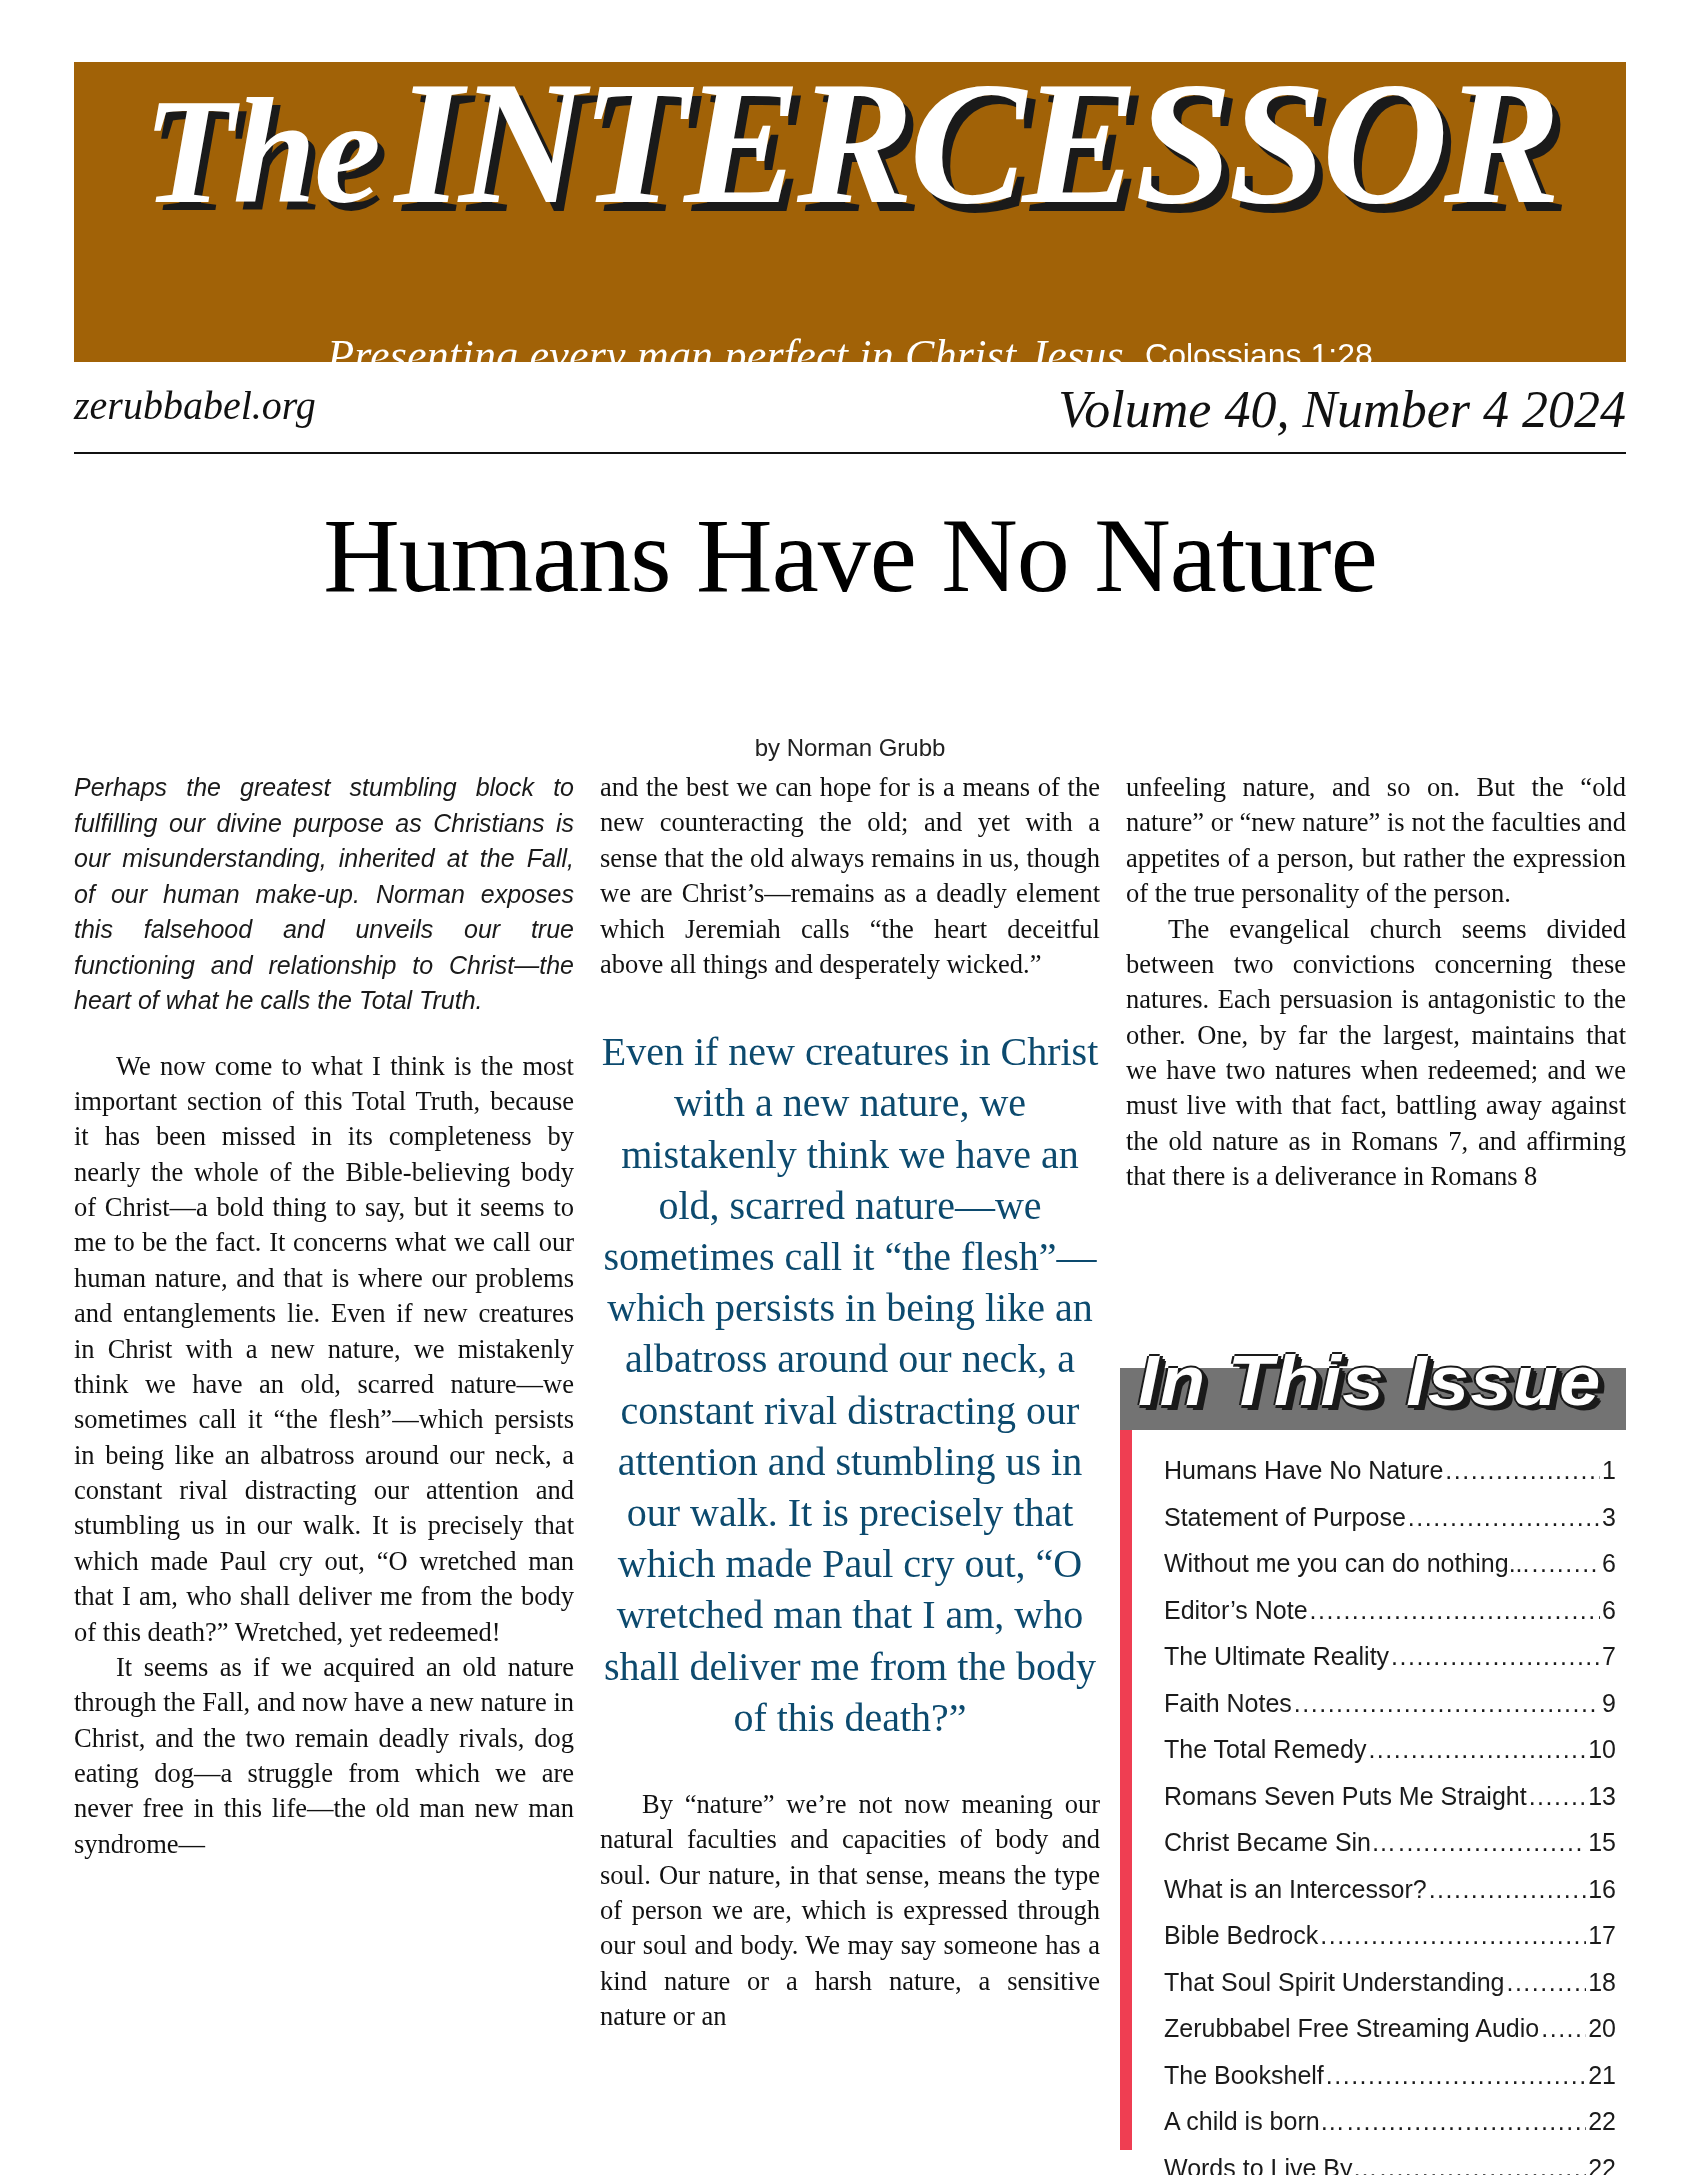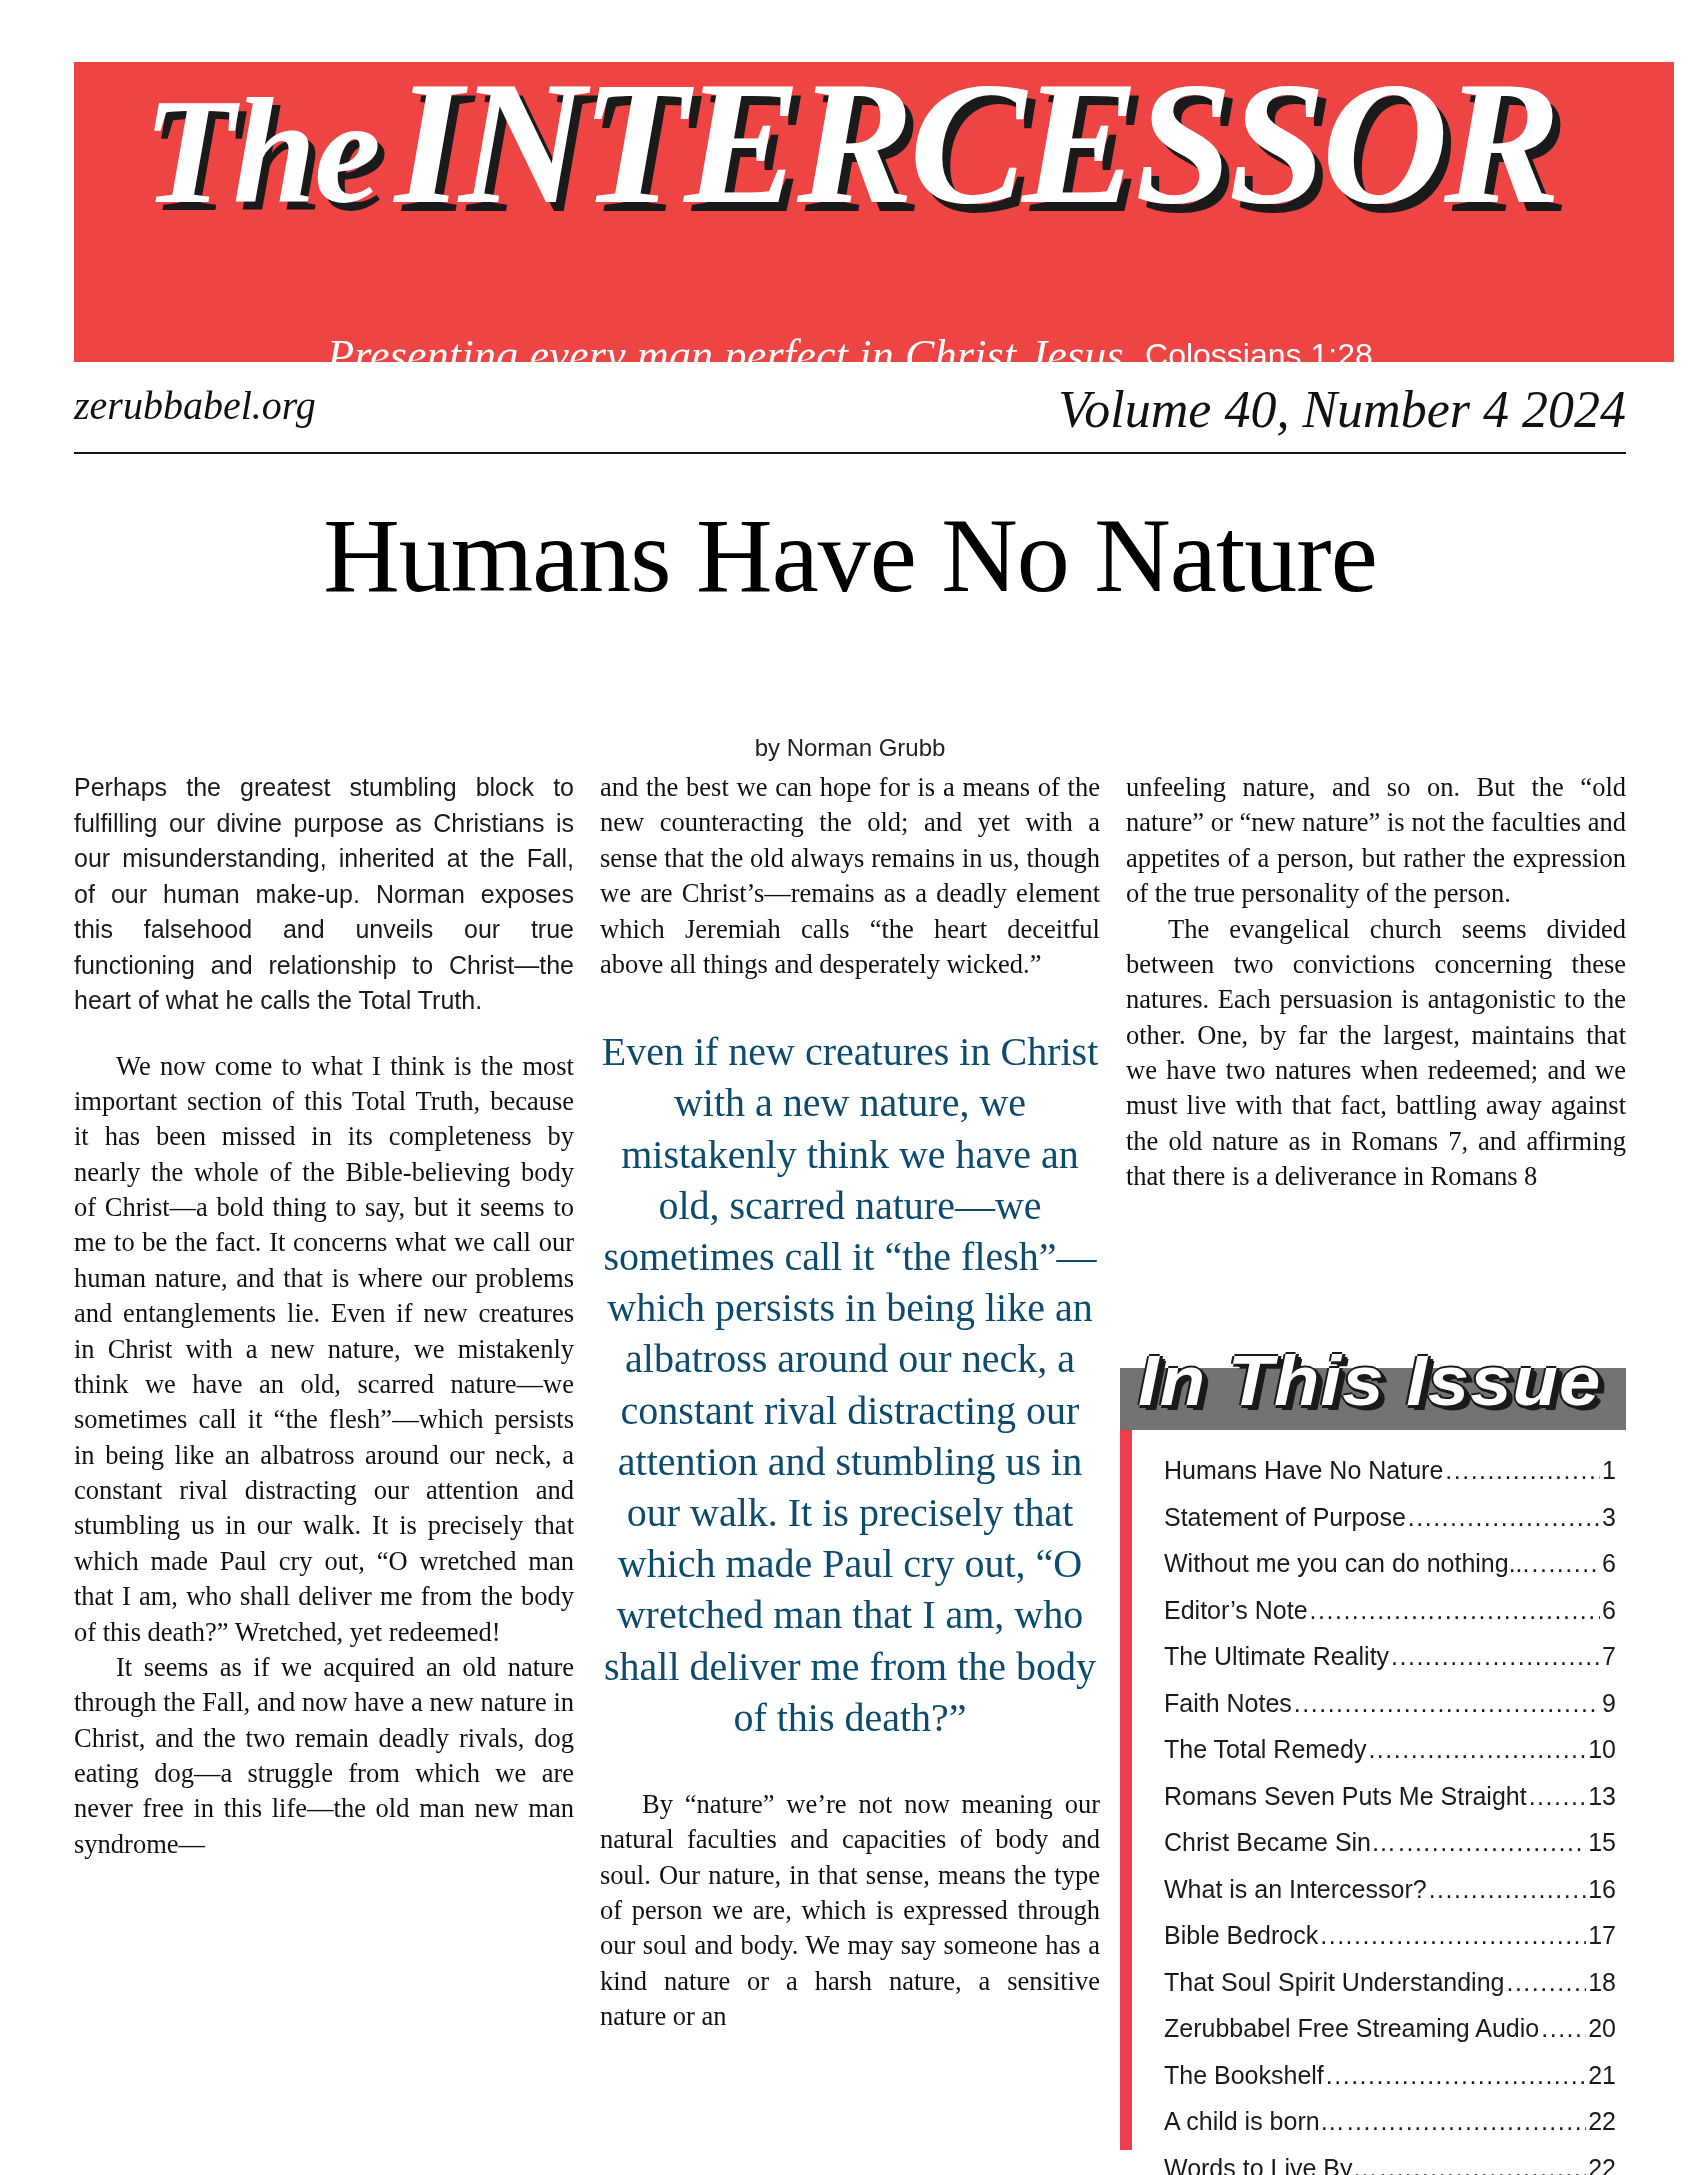--- a/index.html
+++ b/index.html
@@ -23,23 +23,22 @@
     height: 2175px;
   }
 
   
   .masthead {
     position: absolute;
     left: 74px;
     top: 62px;
     width: 1552px;
     height: 300px;
-    background: #ef4444;
+    background: #a16207;
     overflow: hidden;
-    padding-left: 48px;
   }
   .masthead-title {
     position: absolute;
     left: 0;
     top: -6px;
     width: 1552px;
     text-align: center;
     white-space: nowrap;
     line-height: 1;
   }
@@ -165,20 +164,21 @@
     line-height: 1.335;
     text-align: justify;
     color: #111;
     margin: 0;
   }
   .body-text + .body-text { text-indent: 42px; }
   .body-text.indent { text-indent: 42px; }
 
   .lede {
     font-family: "Liberation Sans", sans-serif;
+    font-style: italic;
     font-size: 25px;
     line-height: 1.42;
     text-align: justify;
     color: #1a1a1a;
     margin: 0 0 30px 0;
   }
 
   .pullquote {
     font-family: "Liberation Serif", serif;
     font-size: 40px;

